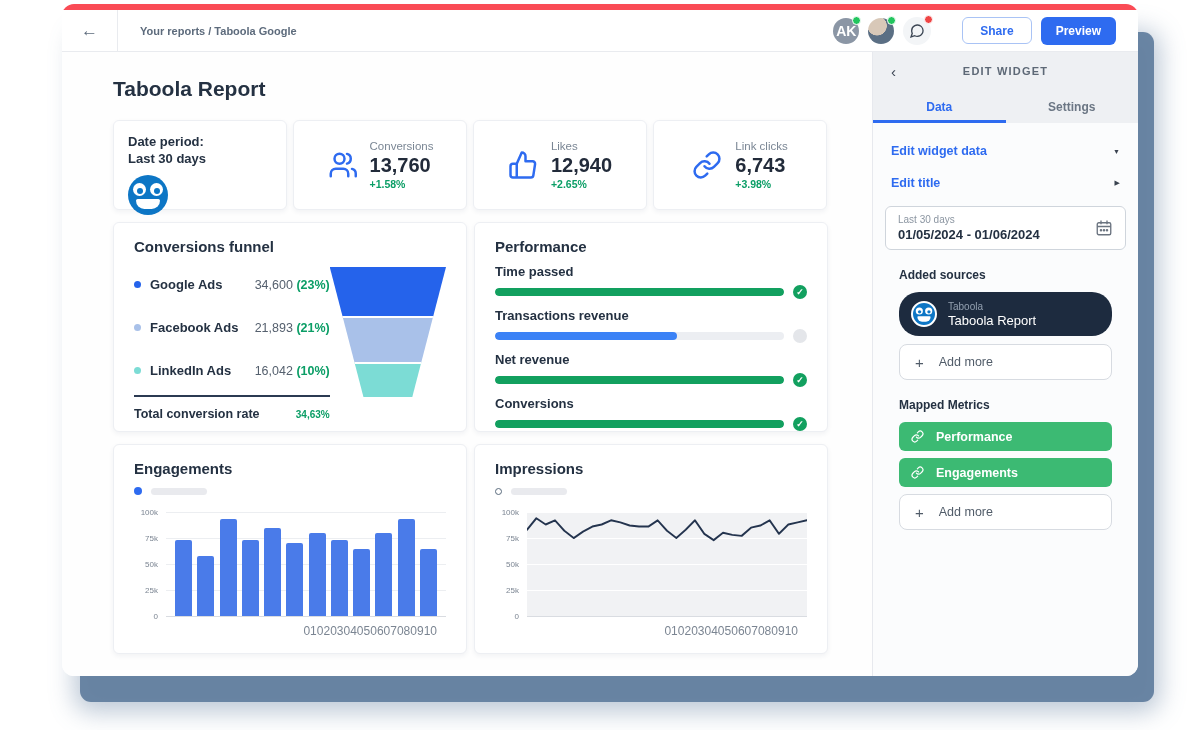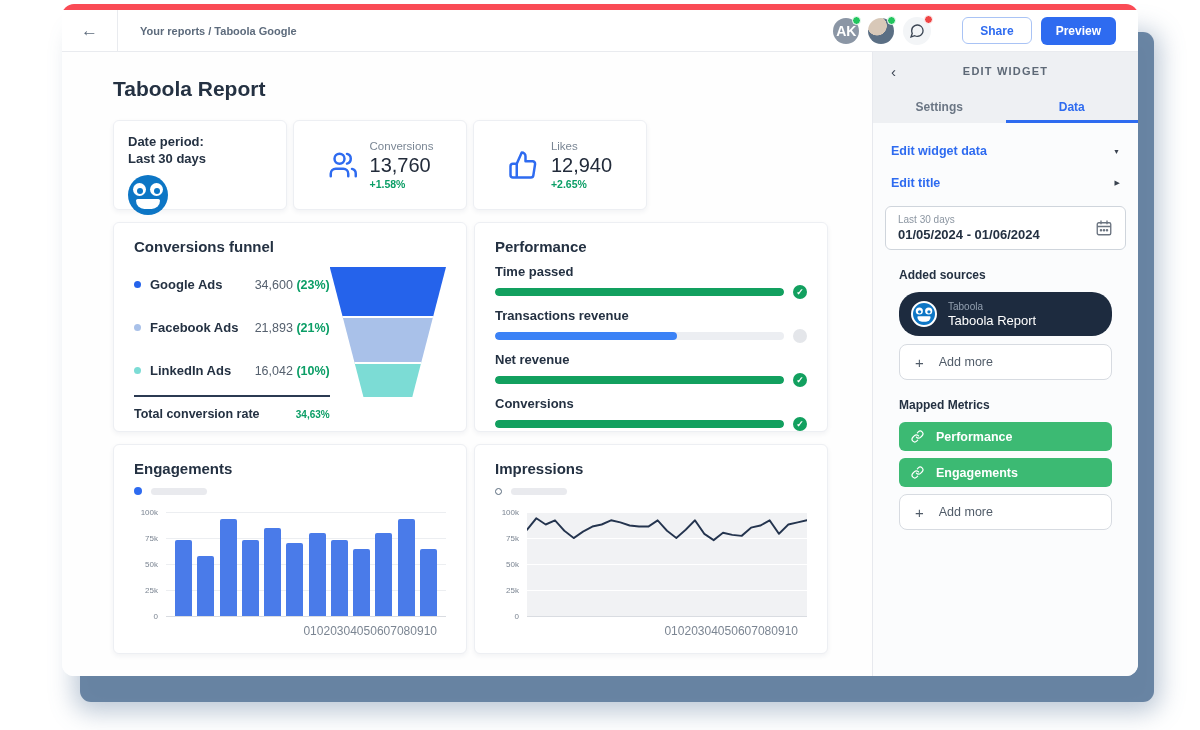--- a/index.html
+++ b/index.html
@@ -37,21 +37,21 @@
   .canvas { width:810px; flex:none; background:#fefefe; padding:24px 44px 16px 51px; overflow:hidden; }
   .page-title { margin:0 0 18px 0; font-size:21px; line-height:26px; font-weight:bold; color:#243142; }
 
   .card { background:#fff; border:1px solid #edeff3; border-radius:6px; box-shadow:0 2px 5px rgba(33,50,80,.06); }
   .kpi-row { display:flex; gap:6px; margin-bottom:12px; }
   .kpi-card { width:174px; height:90px; padding:12px 14px; flex:none; }
   .date-line { font-size:13px; font-weight:bold; color:#243142; line-height:17px; }
   .kpi-card--metric { display:flex; align-items:center; justify-content:center; gap:13px; }
   .kpi-icon { width:30px; height:30px; color:#2e6bf0; flex:none; }
   .kpi-label { font-size:11.5px; color:#7a8694; margin-bottom:2px; }
-  .kpi-value { font-size:20px; font-weight:normal; color:#222b3a; line-height:22px; }
+  .kpi-value { font-size:20px; font-weight:bold; color:#222b3a; line-height:22px; }
   .kpi-delta { font-size:10.5px; font-weight:bold; color:#0b9e66; margin-top:2px; }
 
   
   .tb-logo { width:40px; height:40px; border-radius:50%; background:#0d76c5; position:relative; }
   .tb-eye { position:absolute; top:8px; width:13px; height:13px; background:#fff; border-radius:50%; }
   .tb-eye::after { content:""; position:absolute; left:3.5px; top:4.5px; width:6px; height:6px; background:#0d76c5; border-radius:50%; }
   .tb-eye--l { left:5px; } .tb-eye--r { left:22px; }
   .tb-mouth { position:absolute; left:8px; bottom:6px; width:24px; height:10px; background:#fff; border-radius:2px 2px 10px 10px; }
   .tb-logo--sm { width:26px; height:26px; flex:none; border:2px solid #fff; border-radius:50%; overflow:hidden; background:#0d76c5; position:relative; }
   .tb-logo--sm .tb-inner { transform:scale(0.55); transform-origin:0 0; width:40px; height:40px; position:absolute; left:0; top:0; }
@@ -196,20 +196,31 @@
           <svg class="kpi-icon" viewBox="0 0 24 24" fill="none" stroke="currentColor" stroke-width="2" stroke-linecap="round" stroke-linejoin="round">
             <path d="M14 9V5a3 3 0 0 0-3-3l-4 9v11h11.28a2 2 0 0 0 2-1.7l1.38-9a2 2 0 0 0-2-2.3zM7 22H4a2 2 0 0 1-2-2v-7a2 2 0 0 1 2-2h3"></path>
           </svg>
           <div>
             <div class="kpi-label">Likes</div>
             <div class="kpi-value">12,940</div>
             <div class="kpi-delta">+2.65%</div>
           </div>
         </div>
 
+        <div class="card kpi-card kpi-card--metric">
+          <svg class="kpi-icon" viewBox="0 0 24 24" fill="none" stroke="currentColor" stroke-width="2" stroke-linecap="round" stroke-linejoin="round">
+            <path d="M10 13a5 5 0 0 0 7.54.54l3-3a5 5 0 0 0-7.07-7.07l-1.72 1.71"></path>
+            <path d="M14 11a5 5 0 0 0-7.54-.54l-3 3a5 5 0 0 0 7.07 7.07l1.71-1.71"></path>
+          </svg>
+          <div>
+            <div class="kpi-label">Link clicks</div>
+            <div class="kpi-value">6,743</div>
+            <div class="kpi-delta">+3.98%</div>
+          </div>
+        </div>
       </div>
 
       <div class="wide-row">
         <div class="card wide-card">
           <div class="widget-title">Conversions funnel</div>
           <div class="funnel-body">
             <div class="funnel-left">
               <div id="funnel-rows">
                   <div class="funnel-row">
                     <span class="dot" style="background: rgb(37, 99, 235);"></span>
@@ -363,22 +374,22 @@
       </div>
     </div>
 
     <div class="panel">
       <div class="panel-head">
         <div class="ph-row">
           <span class="panel-back">‹</span>
           <div class="panel-title">EDIT WIDGET</div>
         </div>
         <div class="tabs">
+          <div class="tab tab--active">Data</div>
           <div class="tab">Settings</div>
-          <div class="tab tab--active">Data</div>
         </div>
       </div>
 
       <div class="panel-body">
         <div class="link-row">
           <span class="link-label">Edit widget data</span>
           <span class="caret">▼</span>
         </div>
         <div class="link-row">
           <span class="link-label">Edit title</span>

